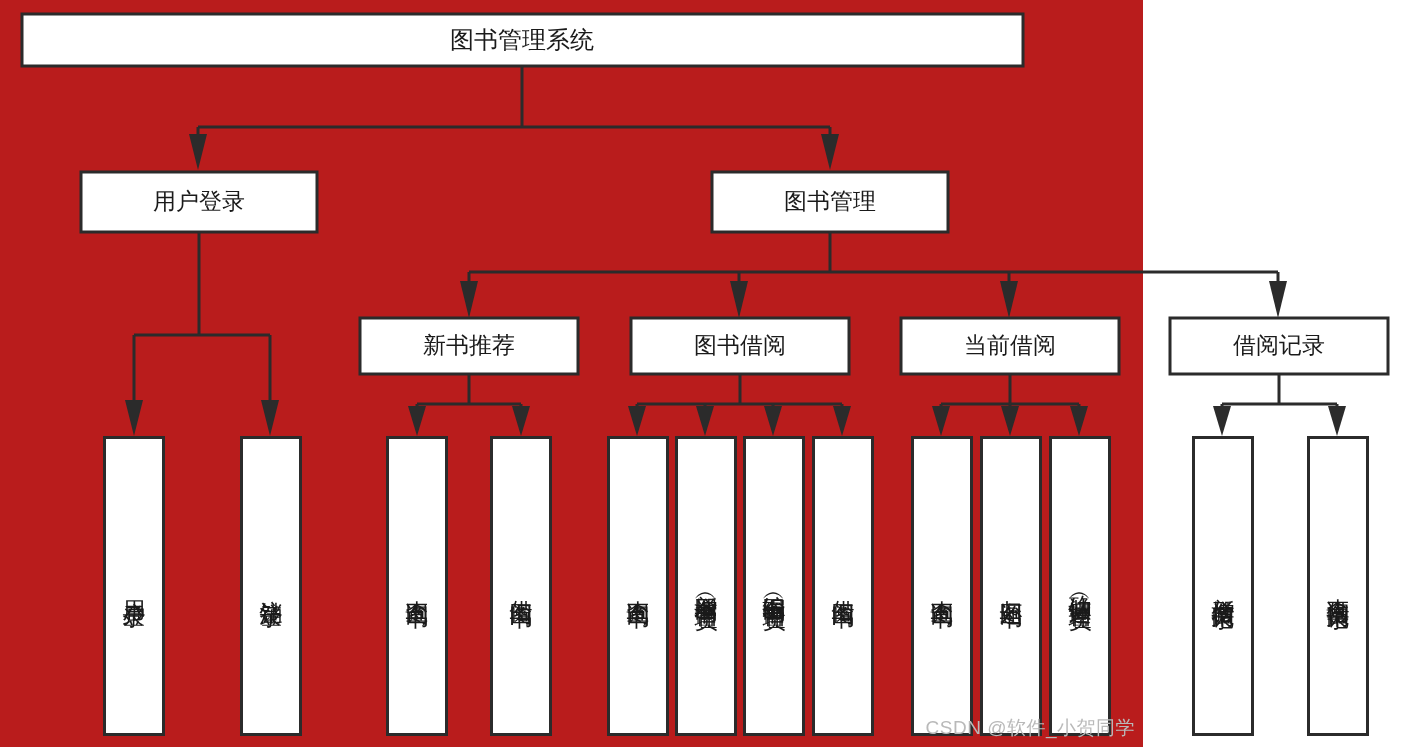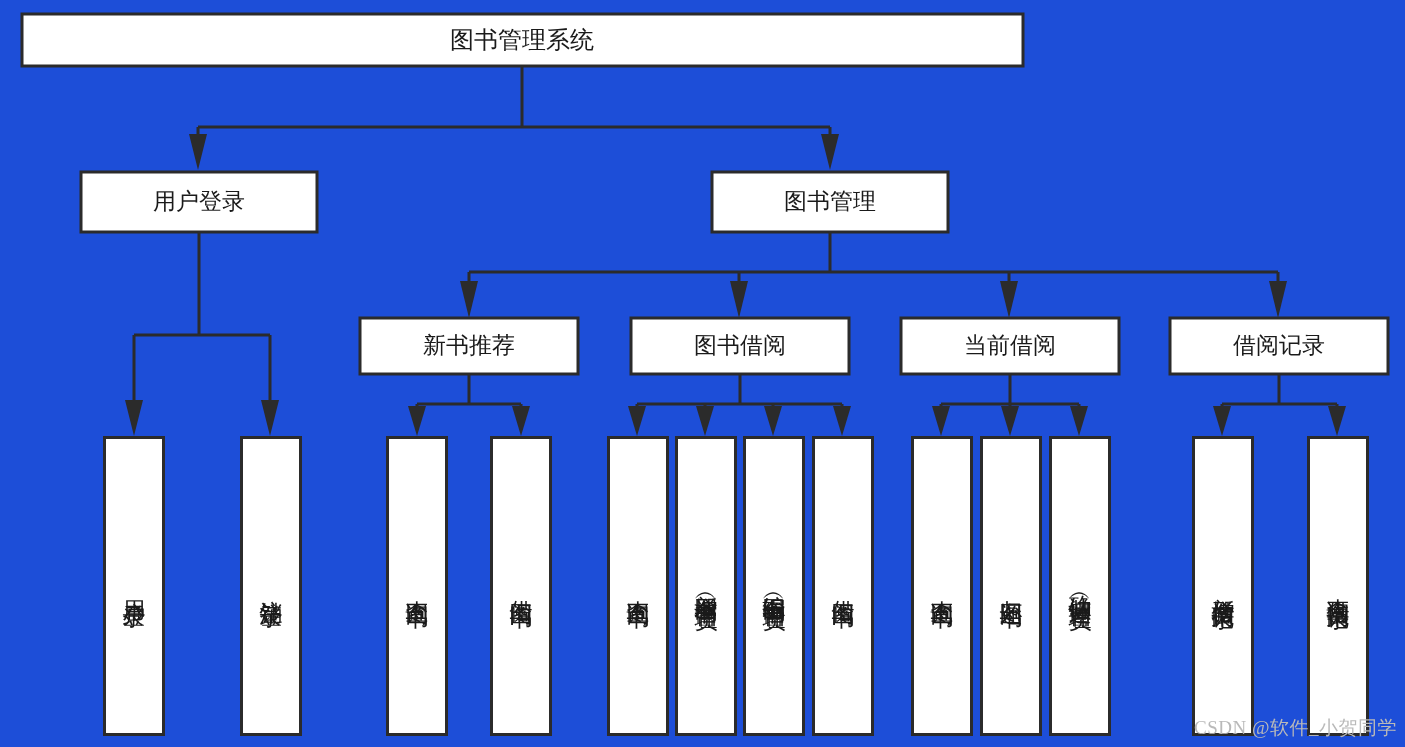--- a/index.html
+++ b/index.html
@@ -9,23 +9,23 @@
     background: #ffffff;
   }
   body {
     width: 1405px;
     height: 747px;
     font-family: "Liberation Sans", "DejaVu Sans", sans-serif;
     overflow: hidden;
   }
   #diagram-root {
     position: relative;
-    width: 1405px;
+    width: 1143px;
     height: 747px;
-    background: #1d4ed8;
+    background: #b91c1c;
   }
   svg.diagram-canvas {
     position: absolute;
     left: 0;
     top: 0;
     width: 1405px;
     height: 747px;
     display: block;
   }
   .node-rect {
@@ -75,21 +75,21 @@
     line-height: 1.18;
     letter-spacing: 2px;
     color: #1a1a1a;
     white-space: nowrap;
     text-align: center;
   }
   .watermark {
     position: absolute;
     right: 8px;
     bottom: 6px;
-    font-family: Liberation Serif, serif;
+    font-family: Liberation Sans, sans-serif;
     font-size: 19px;
     color: #b9b9b9;
     letter-spacing: 0.5px;
     pointer-events: none;
     user-select: none;
     white-space: nowrap;
   }
 </style>
 </head>
 <body>

